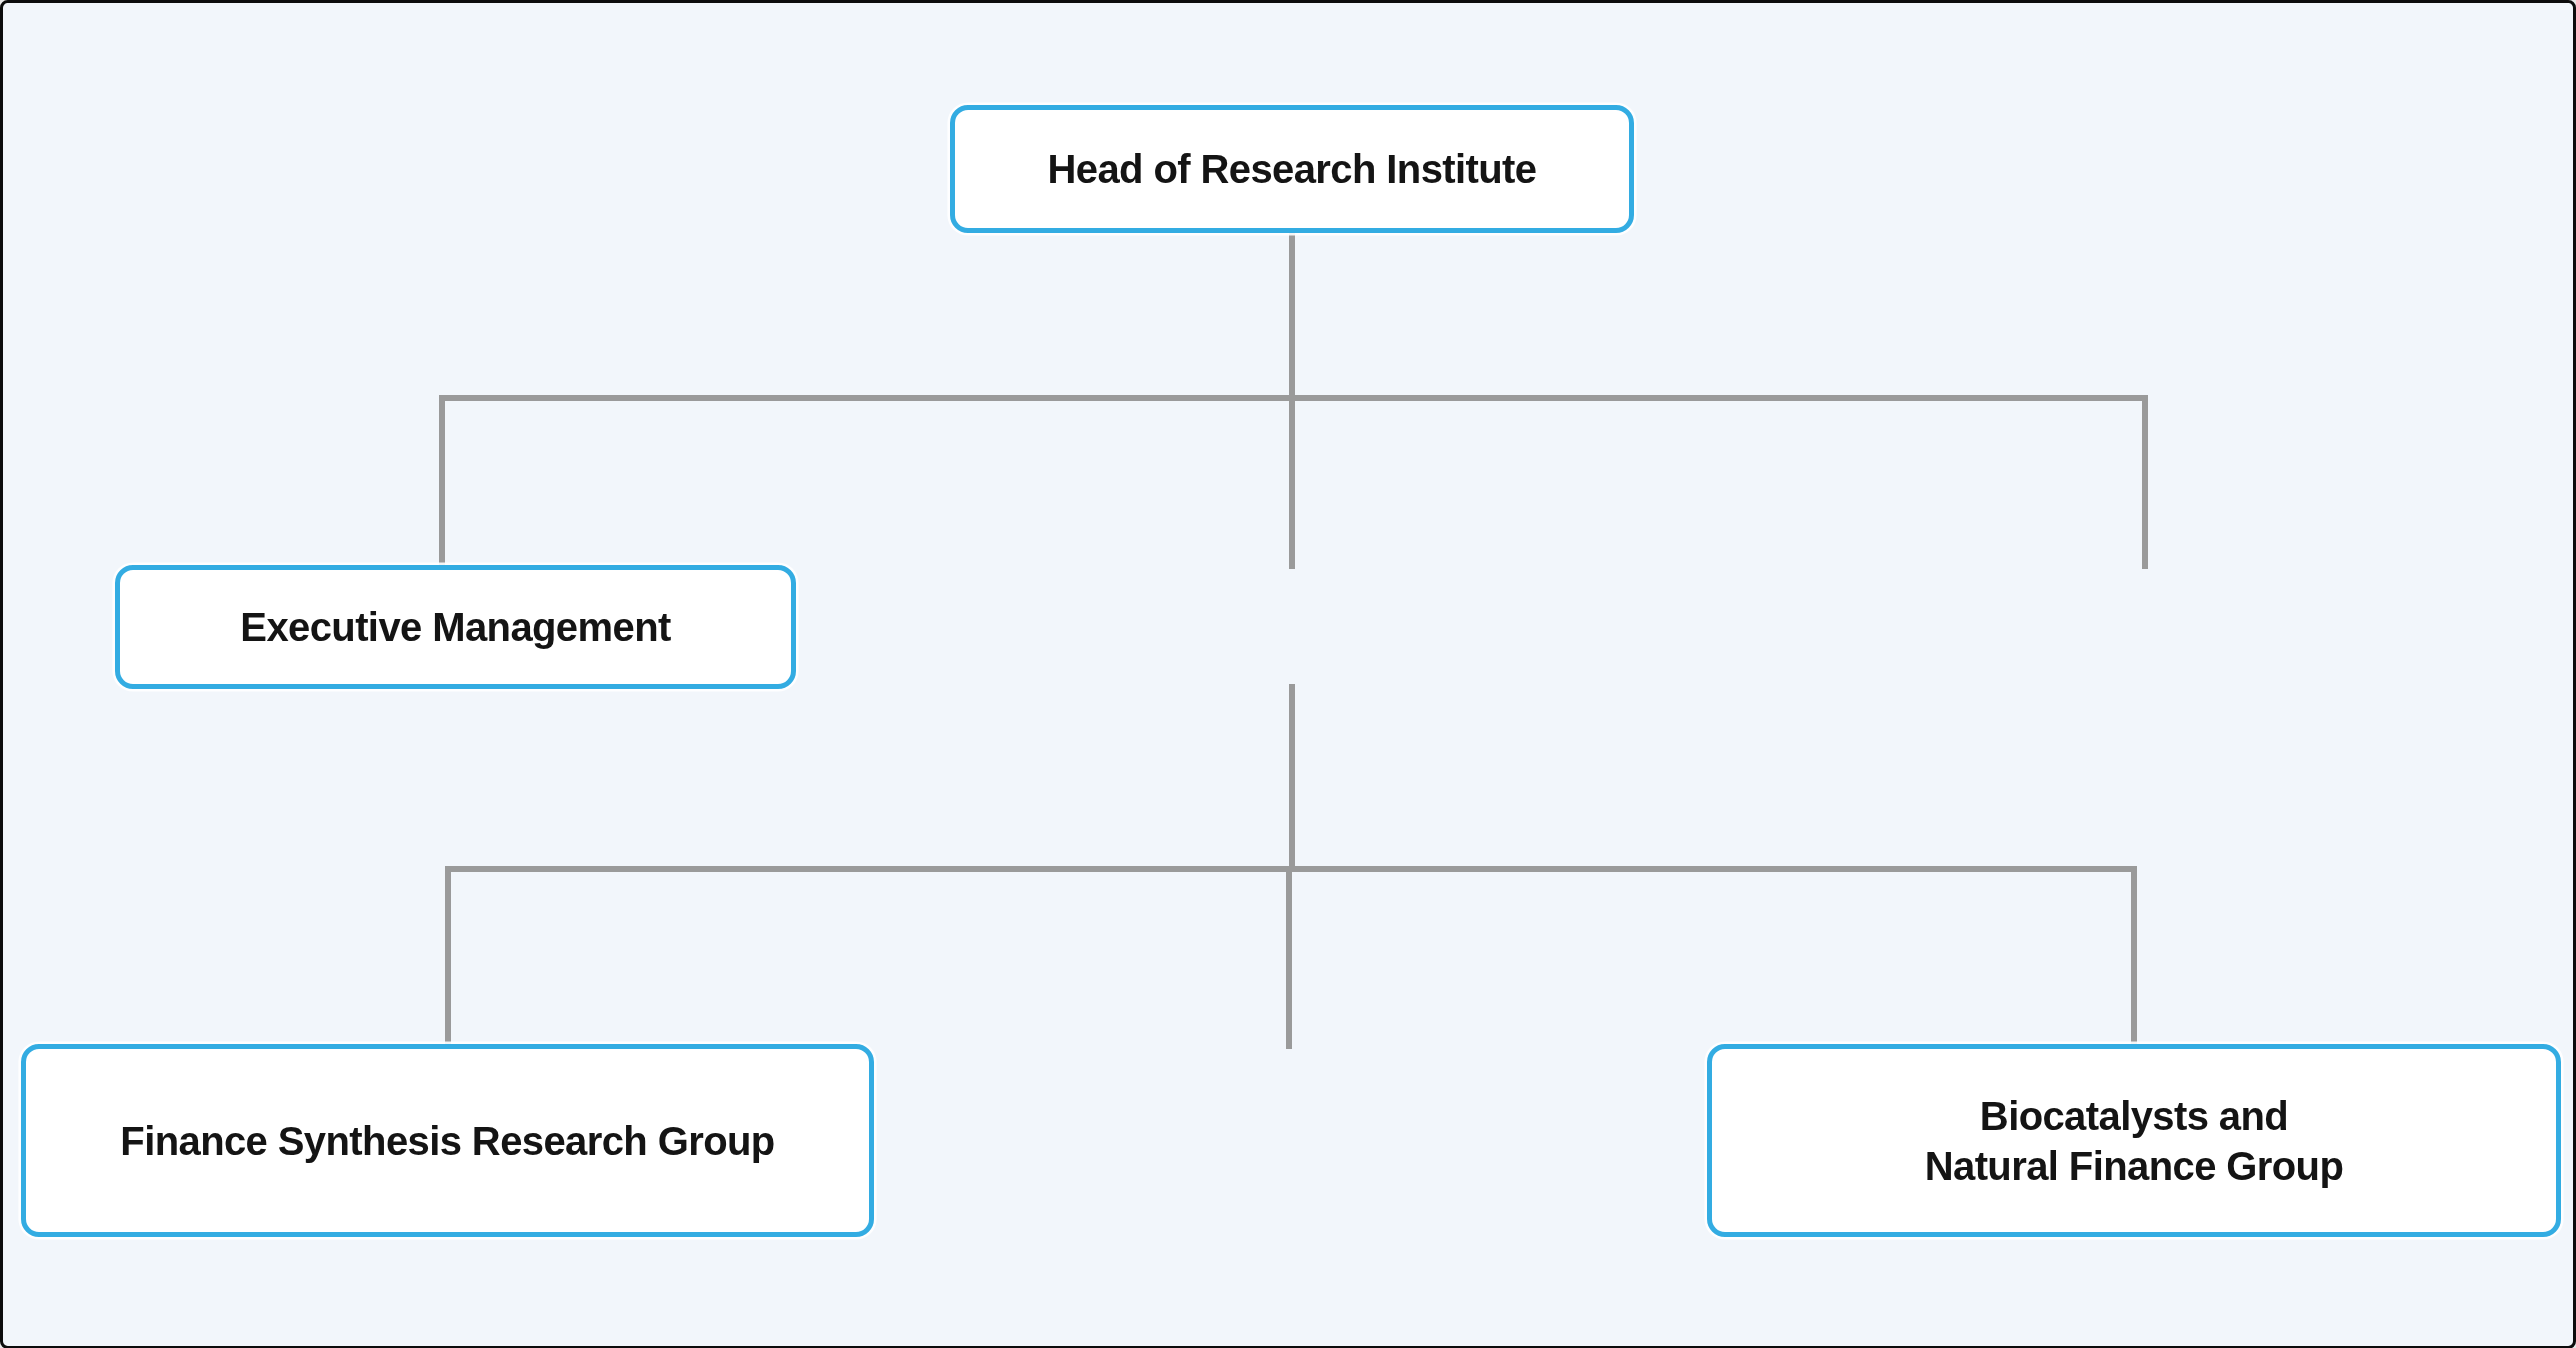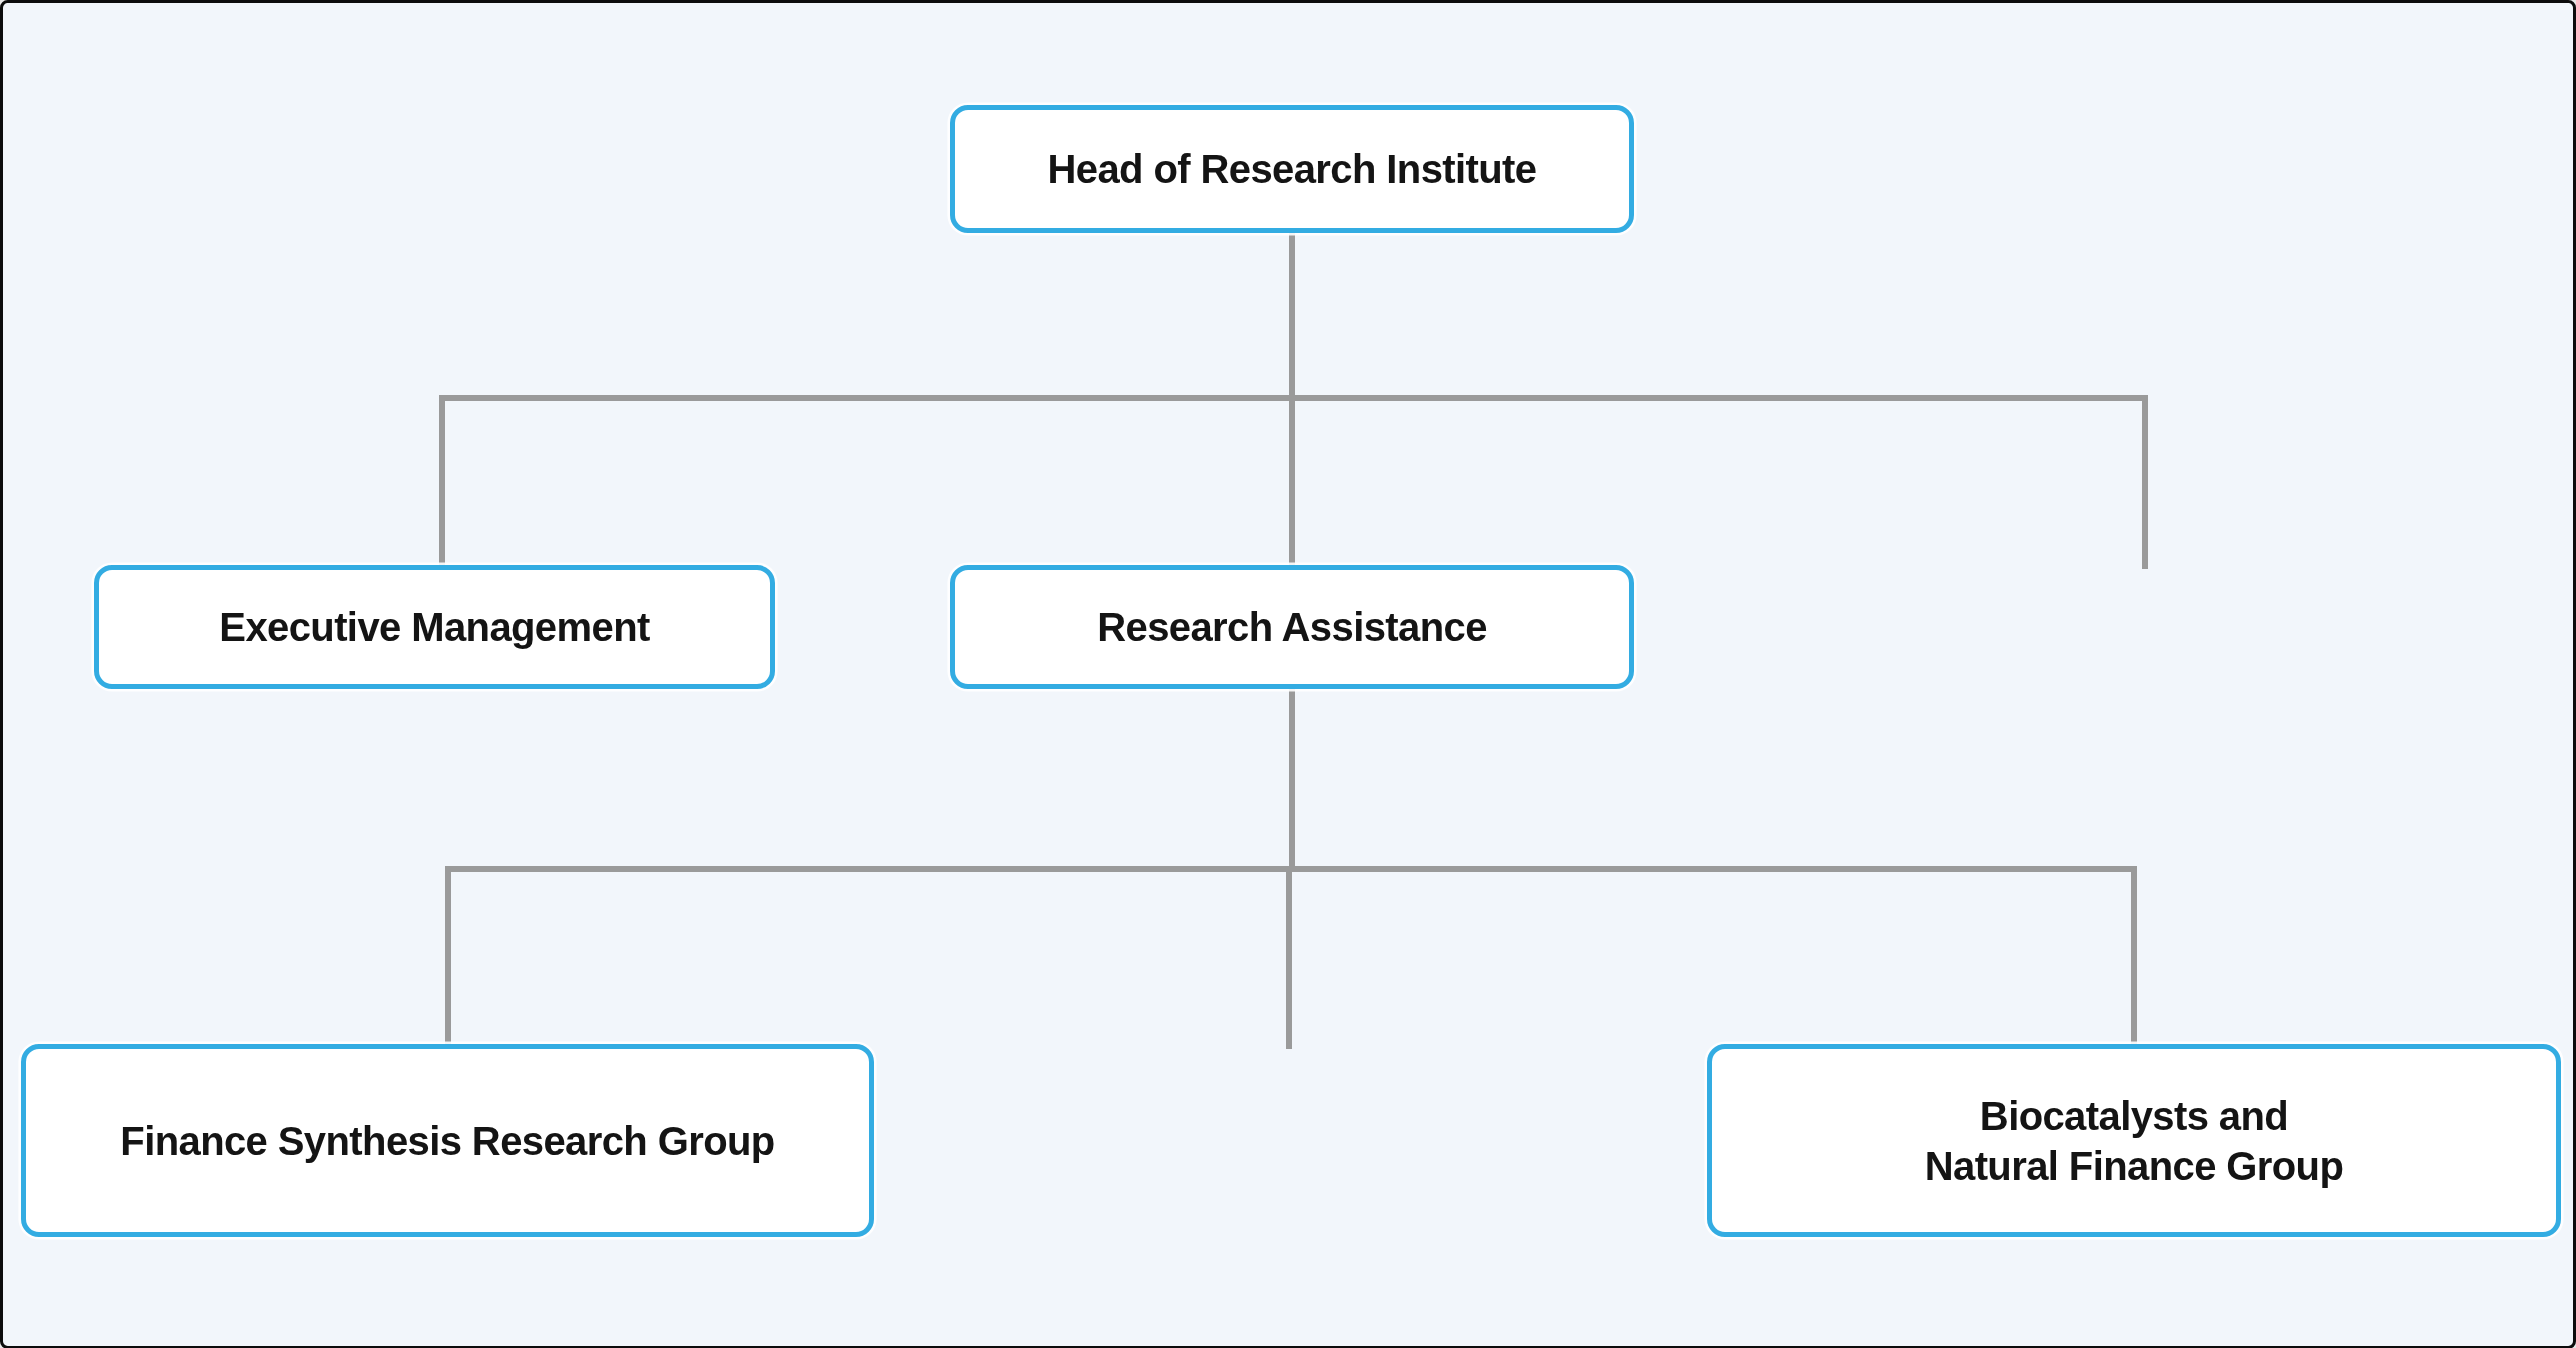--- a/index.html
+++ b/index.html
@@ -52,21 +52,21 @@
     font-weight: bold;
     font-size: 40px;
     line-height: 1.25;
     color: #141414;
     text-align: center;
     white-space: pre-line;
     letter-spacing: -0.6px;
     padding: 0 13px;
   }
   #node-head     { left: 947px; top: 102px;  width: 684px; height: 128px; }
-  #node-exec     { left: 91px;  top: 562px;  width: 681px; height: 124px; }
+  #node-exec     { left: 112px;  top: 562px;  width: 681px; height: 124px; }
   #node-research { left: 947px; top: 562px;  width: 684px; height: 124px; }
   #node-finance  { left: 1801px; top: 562px;  width: 683px; height: 124px; }
   #node-peptide  { left: 18px;   top: 1041px; width: 853px; height: 193px; }
   #node-pharma   { left: 895px; top: 1041px; width: 782px; height: 193px; }
   #node-bio      { left: 1704px; top: 1041px; width: 854px; height: 193px; }
 </style>
 </head>
 <body>
 
 <div class="canvas">
@@ -83,23 +83,20 @@
   <div class="conn v" id="conn-bio-down"></div>
 
   <div class="node" id="node-head">
     <span class="label">Head of Research Institute</span>
   </div>
 
   <div class="node" id="node-exec">
     <span class="label">Executive Management</span>
   </div>
 
-  <div class="node" id="node-research">
-    <span class="label">Research Assistance</span>
-  </div>
 
 
   <div class="node" id="node-peptide">
     <span class="label">Finance Synthesis Research Group</span>
   </div>
 
 
   <div class="node" id="node-bio">
     <span class="label">Biocatalysts and
 Natural Finance Group</span>

